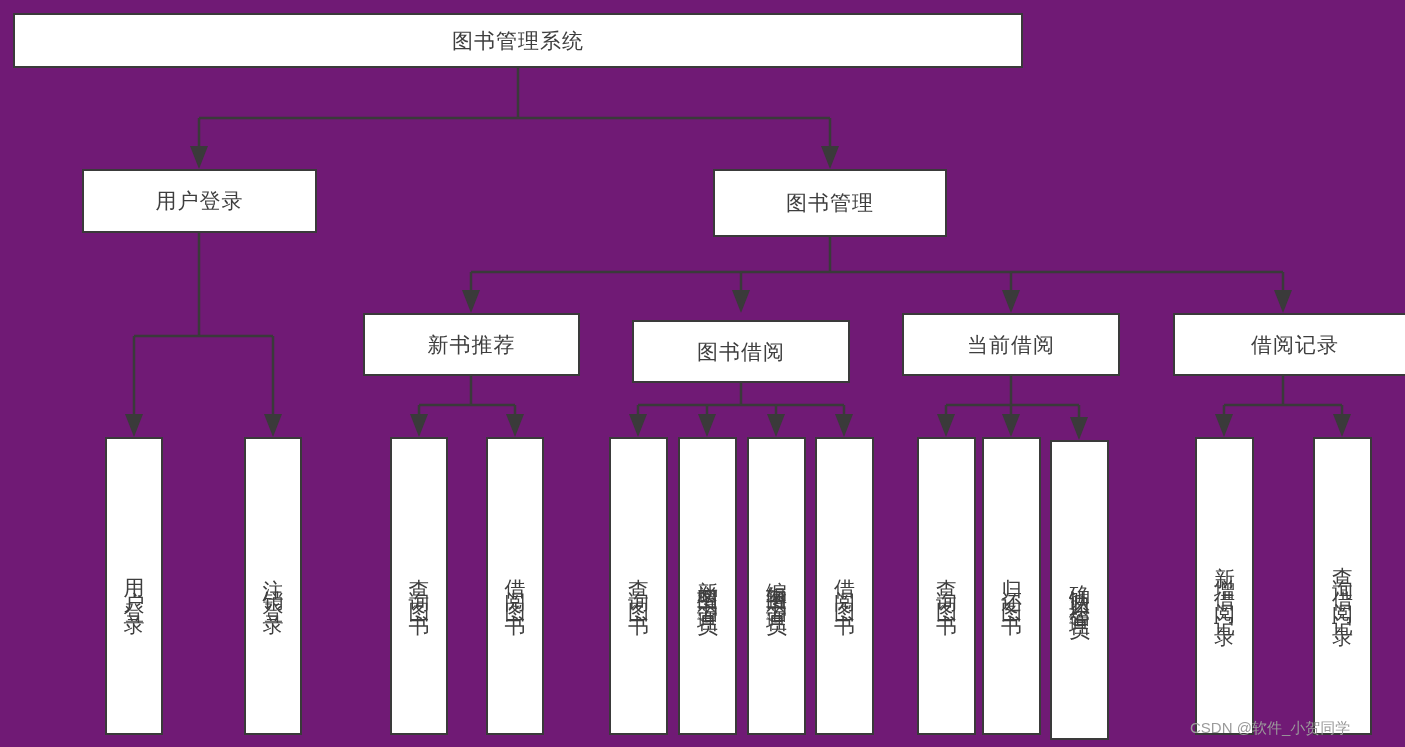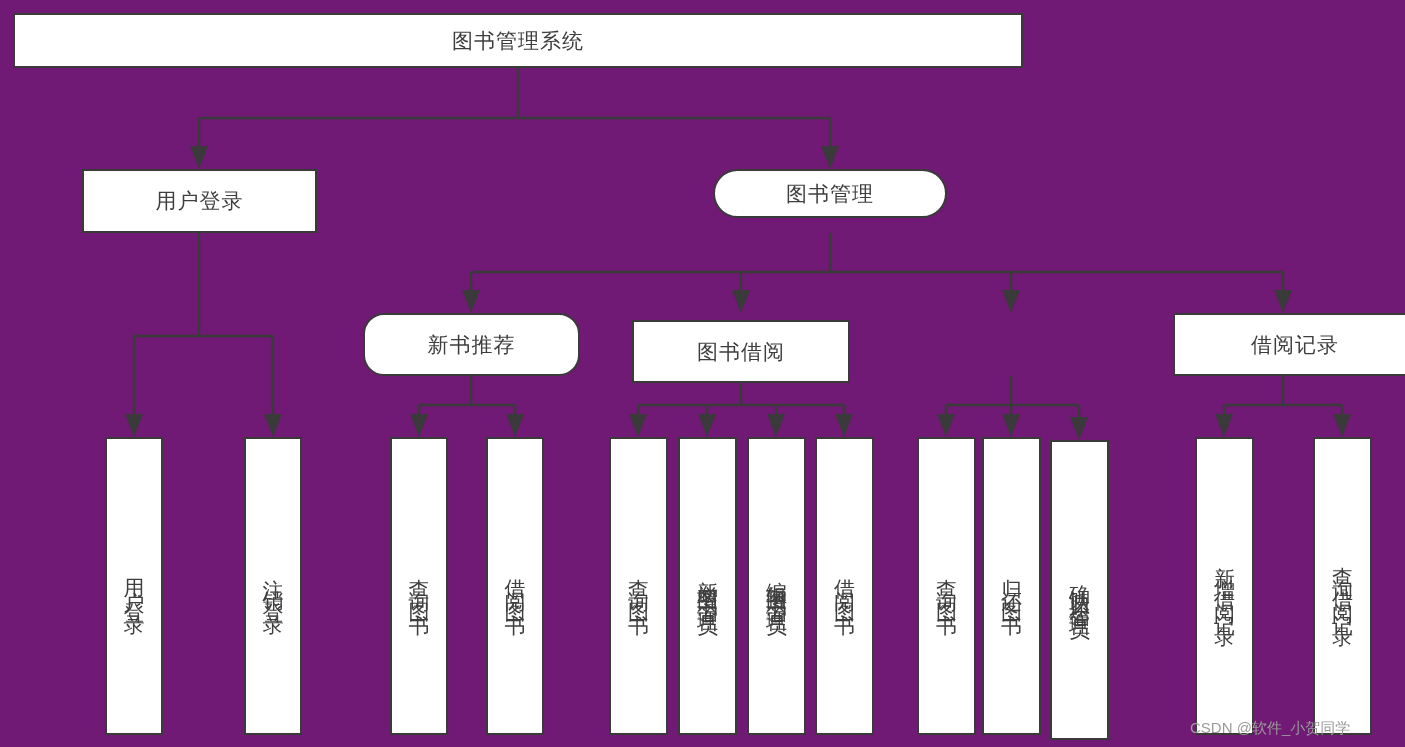--- a/index.html
+++ b/index.html
@@ -26,22 +26,22 @@
     writing-mode:vertical-rl;
     text-orientation:mixed;
     font-size:21px;
     letter-spacing:12px;
     white-space:nowrap;
   }
   .leaf.dense .label{letter-spacing:5px;}
   
   .b-root {left:13px;  top:13px;  width:1010px; height:55px;}
   .b-l2-0 {left:82px;  top:169px; width:235px;  height:64px;}
-  .b-l2-1 {left:713px; top:169px; width:234px;  height:49px;border-radius:25px;}
-  .b-l3-0 {left:363px; top:313px; width:217px;  height:63px;border-radius:21px;}
+  .b-l2-1 {left:713px; top:169px; width:234px;  height:68px;}
+  .b-l3-0 {left:363px; top:313px; width:217px;  height:63px;}
   .b-l3-1 {left:632px; top:320px; width:218px;  height:63px;}
   .b-l3-2 {left:902px; top:313px; width:218px;  height:63px;}
   .b-l3-3 {left:1173px;top:313px; width:244px;  height:63px;}
   .leaf   {top:437px;  height:298px;}
   .b-g1-0 {left:105px; width:58px;}
   .b-g1-1 {left:244px; width:58px;}
   .b-g2-0 {left:390px; width:58px;}
   .b-g2-1 {left:486px; width:58px;}
   .b-g3-0 {left:609px; width:59px;}
   .b-g3-1 {left:678px; width:59px;}
@@ -147,20 +147,23 @@
   <div class="node hnode b-l2-1">
     <span class="label">图书管理</span>
   </div>
 
   <div class="node hnode b-l3-0">
     <span class="label">新书推荐</span>
   </div>
   <div class="node hnode b-l3-1">
     <span class="label">图书借阅</span>
   </div>
+  <div class="node hnode b-l3-2">
+    <span class="label">当前借阅</span>
+  </div>
   <div class="node hnode b-l3-3">
     <span class="label">借阅记录</span>
   </div>
 
   <div class="node leaf b-g1-0">
     <span class="label">用户登录</span>
   </div>
   <div class="node leaf b-g1-1">
     <span class="label">注销登录</span>
   </div>

